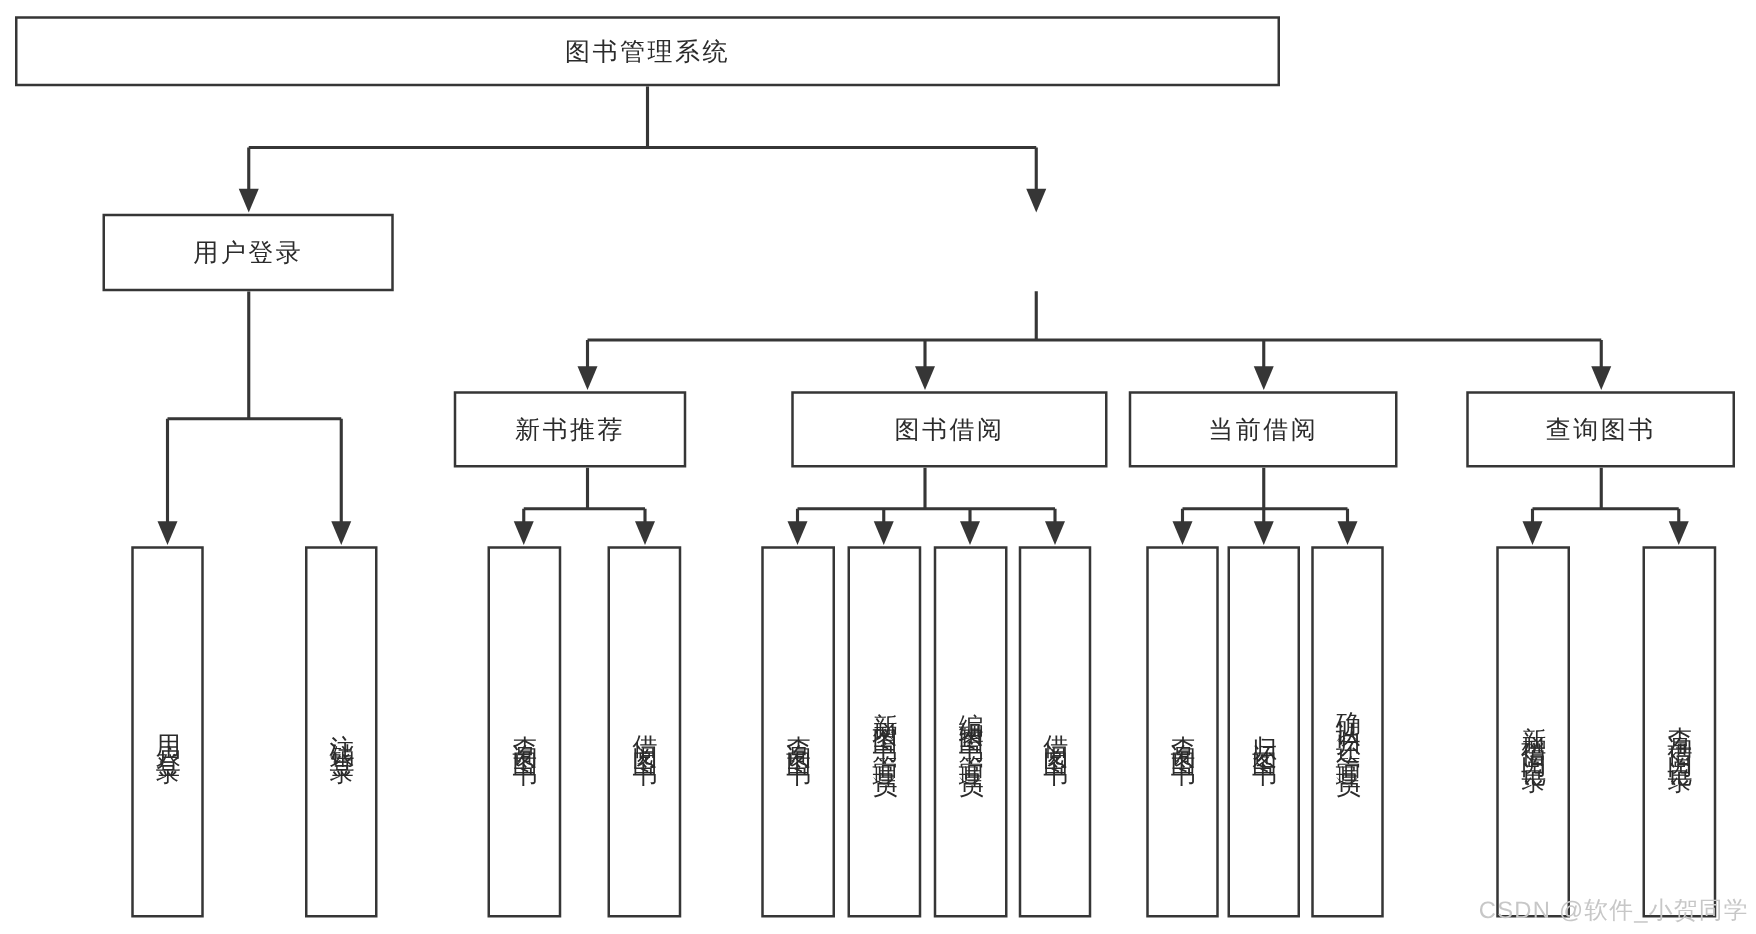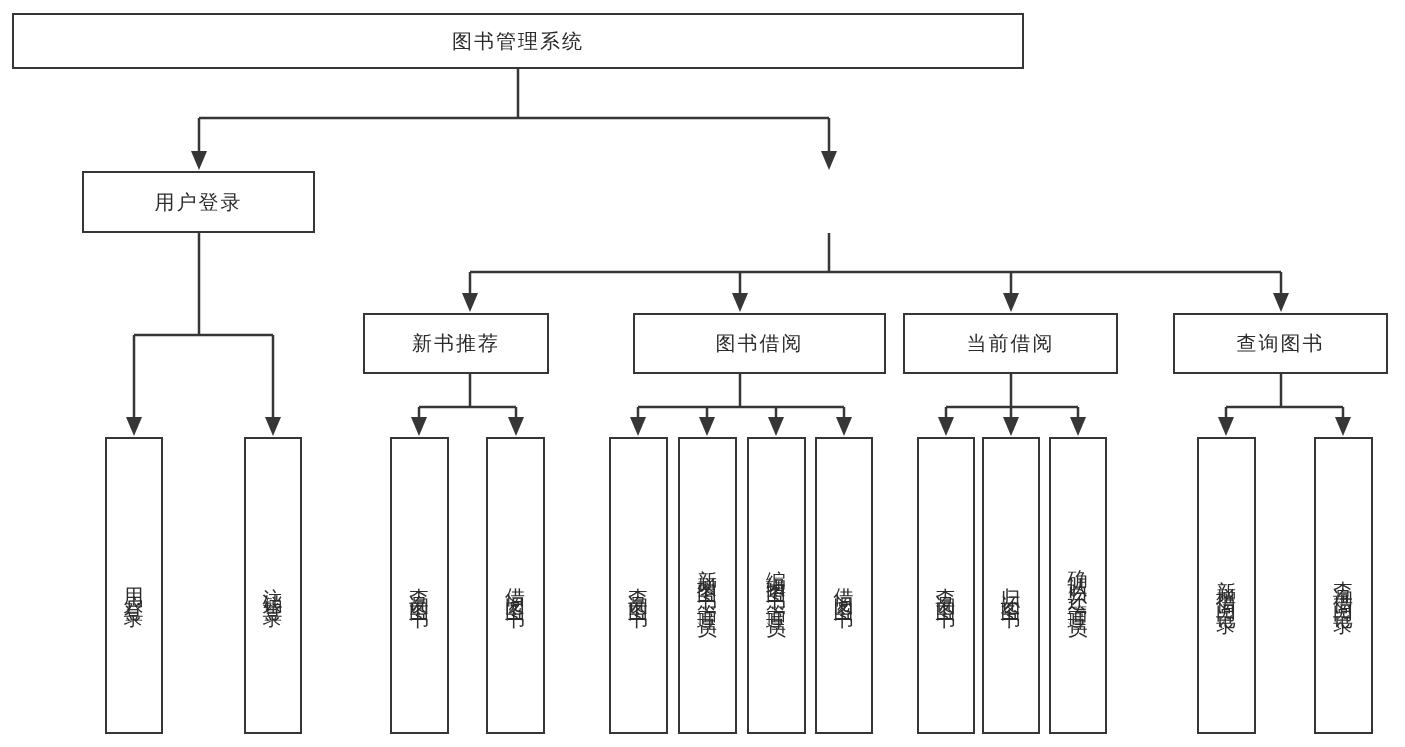--- a/index.html
+++ b/index.html
@@ -120,14 +120,15 @@
   <div class="node leaf" style="left:747px;top:437px;width:59px;height:297px;">编辑图书（管理员）</div>
   <div class="node leaf" style="left:815px;top:437px;width:58px;height:297px;">借阅图书</div>
 
   <div class="node leaf" style="left:917px;top:437px;width:58px;height:297px;">查询图书</div>
   <div class="node leaf" style="left:982px;top:437px;width:58px;height:297px;">归还图书</div>
   <div class="node leaf" style="left:1049px;top:437px;width:58px;height:297px;">确认归还（管理员）</div>
 
   <div class="node leaf" style="left:1197px;top:437px;width:59px;height:297px;">新增借阅记录</div>
   <div class="node leaf" style="left:1314px;top:437px;width:59px;height:297px;">查询借阅记录</div>
 
+  <div class="watermark">CSDN @软件_小贺同学</div>
 
 </div>
 
 </body></html>

